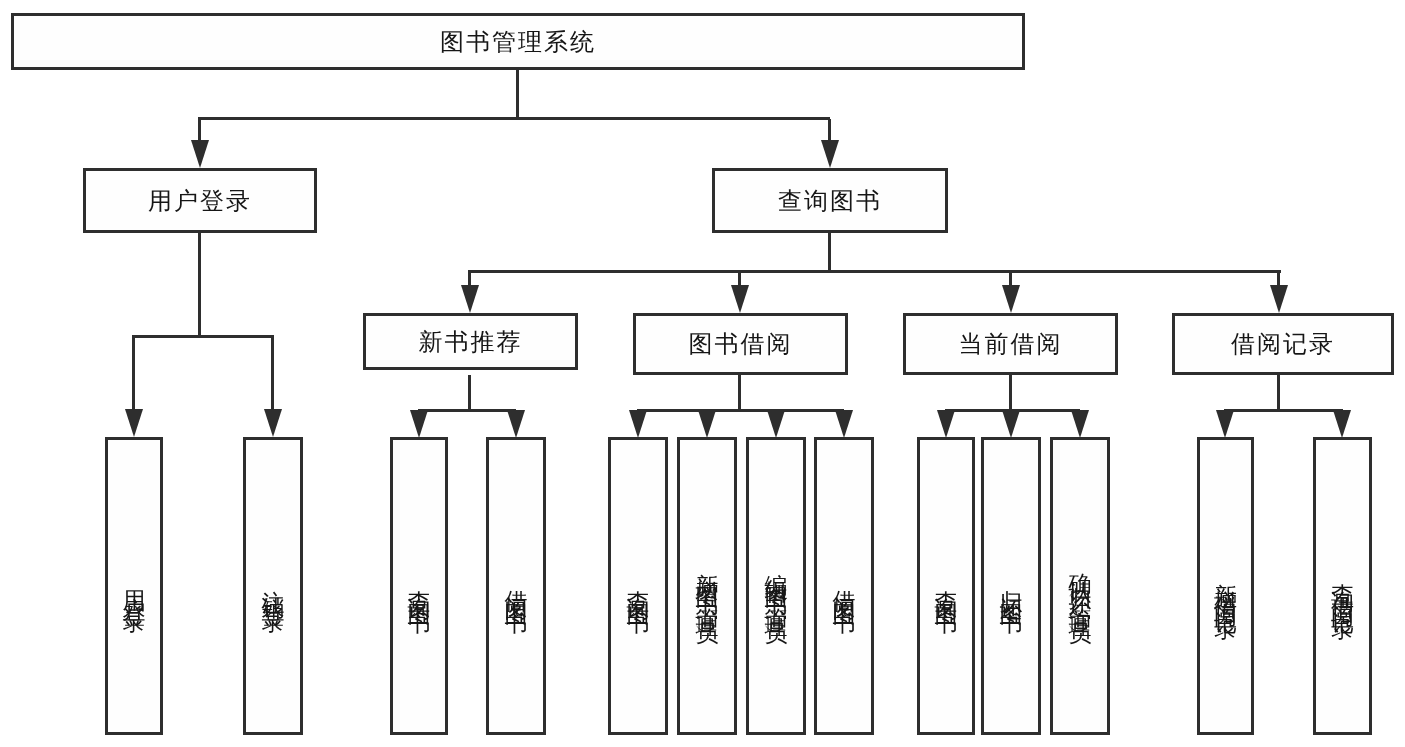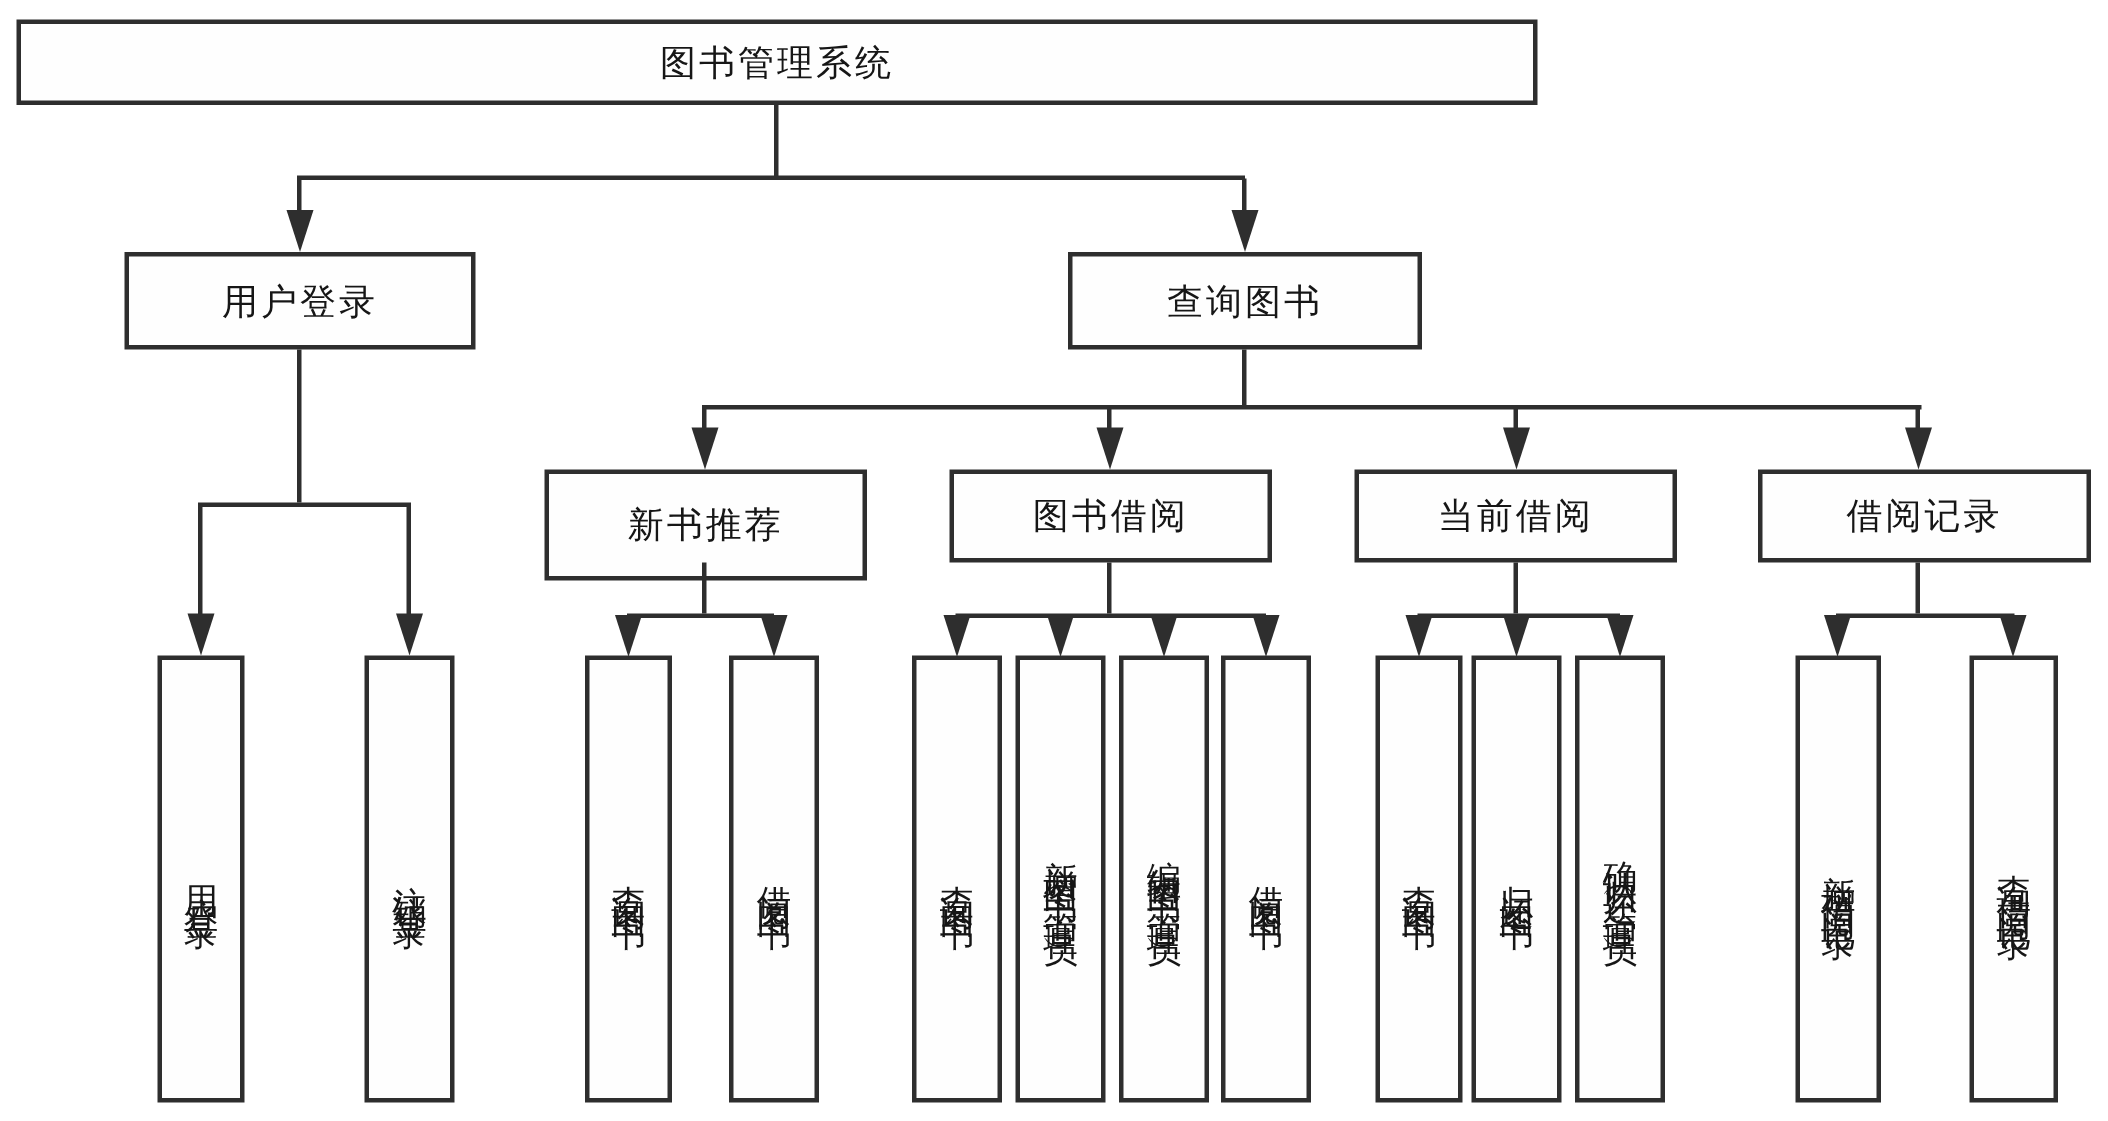--- a/index.html
+++ b/index.html
@@ -37,21 +37,21 @@
     <span>图书管理系统</span>
   </div>
 
   <div class="hbox" style="left:83px;top:168px;width:234px;height:65px">
     <span>用户登录</span>
   </div>
   <div class="hbox" style="left:712px;top:168px;width:236px;height:65px">
     <span>查询图书</span>
   </div>
 
-  <div class="hbox" style="left:363px;top:313px;width:215px;height:74px">
+  <div class="hbox" style="left:363px;top:313px;width:215px;height:57px">
     <span>新书推荐</span>
   </div>
   <div class="hbox" style="left:903px;top:313px;width:215px;height:62px">
     <span>当前借阅</span>
   </div>
   <div class="hbox" style="left:633px;top:313px;width:215px;height:62px">
     <span>图书借阅</span>
   </div>
   <div class="hbox" style="left:1172px;top:313px;width:222px;height:62px">
     <span>借阅记录</span>

